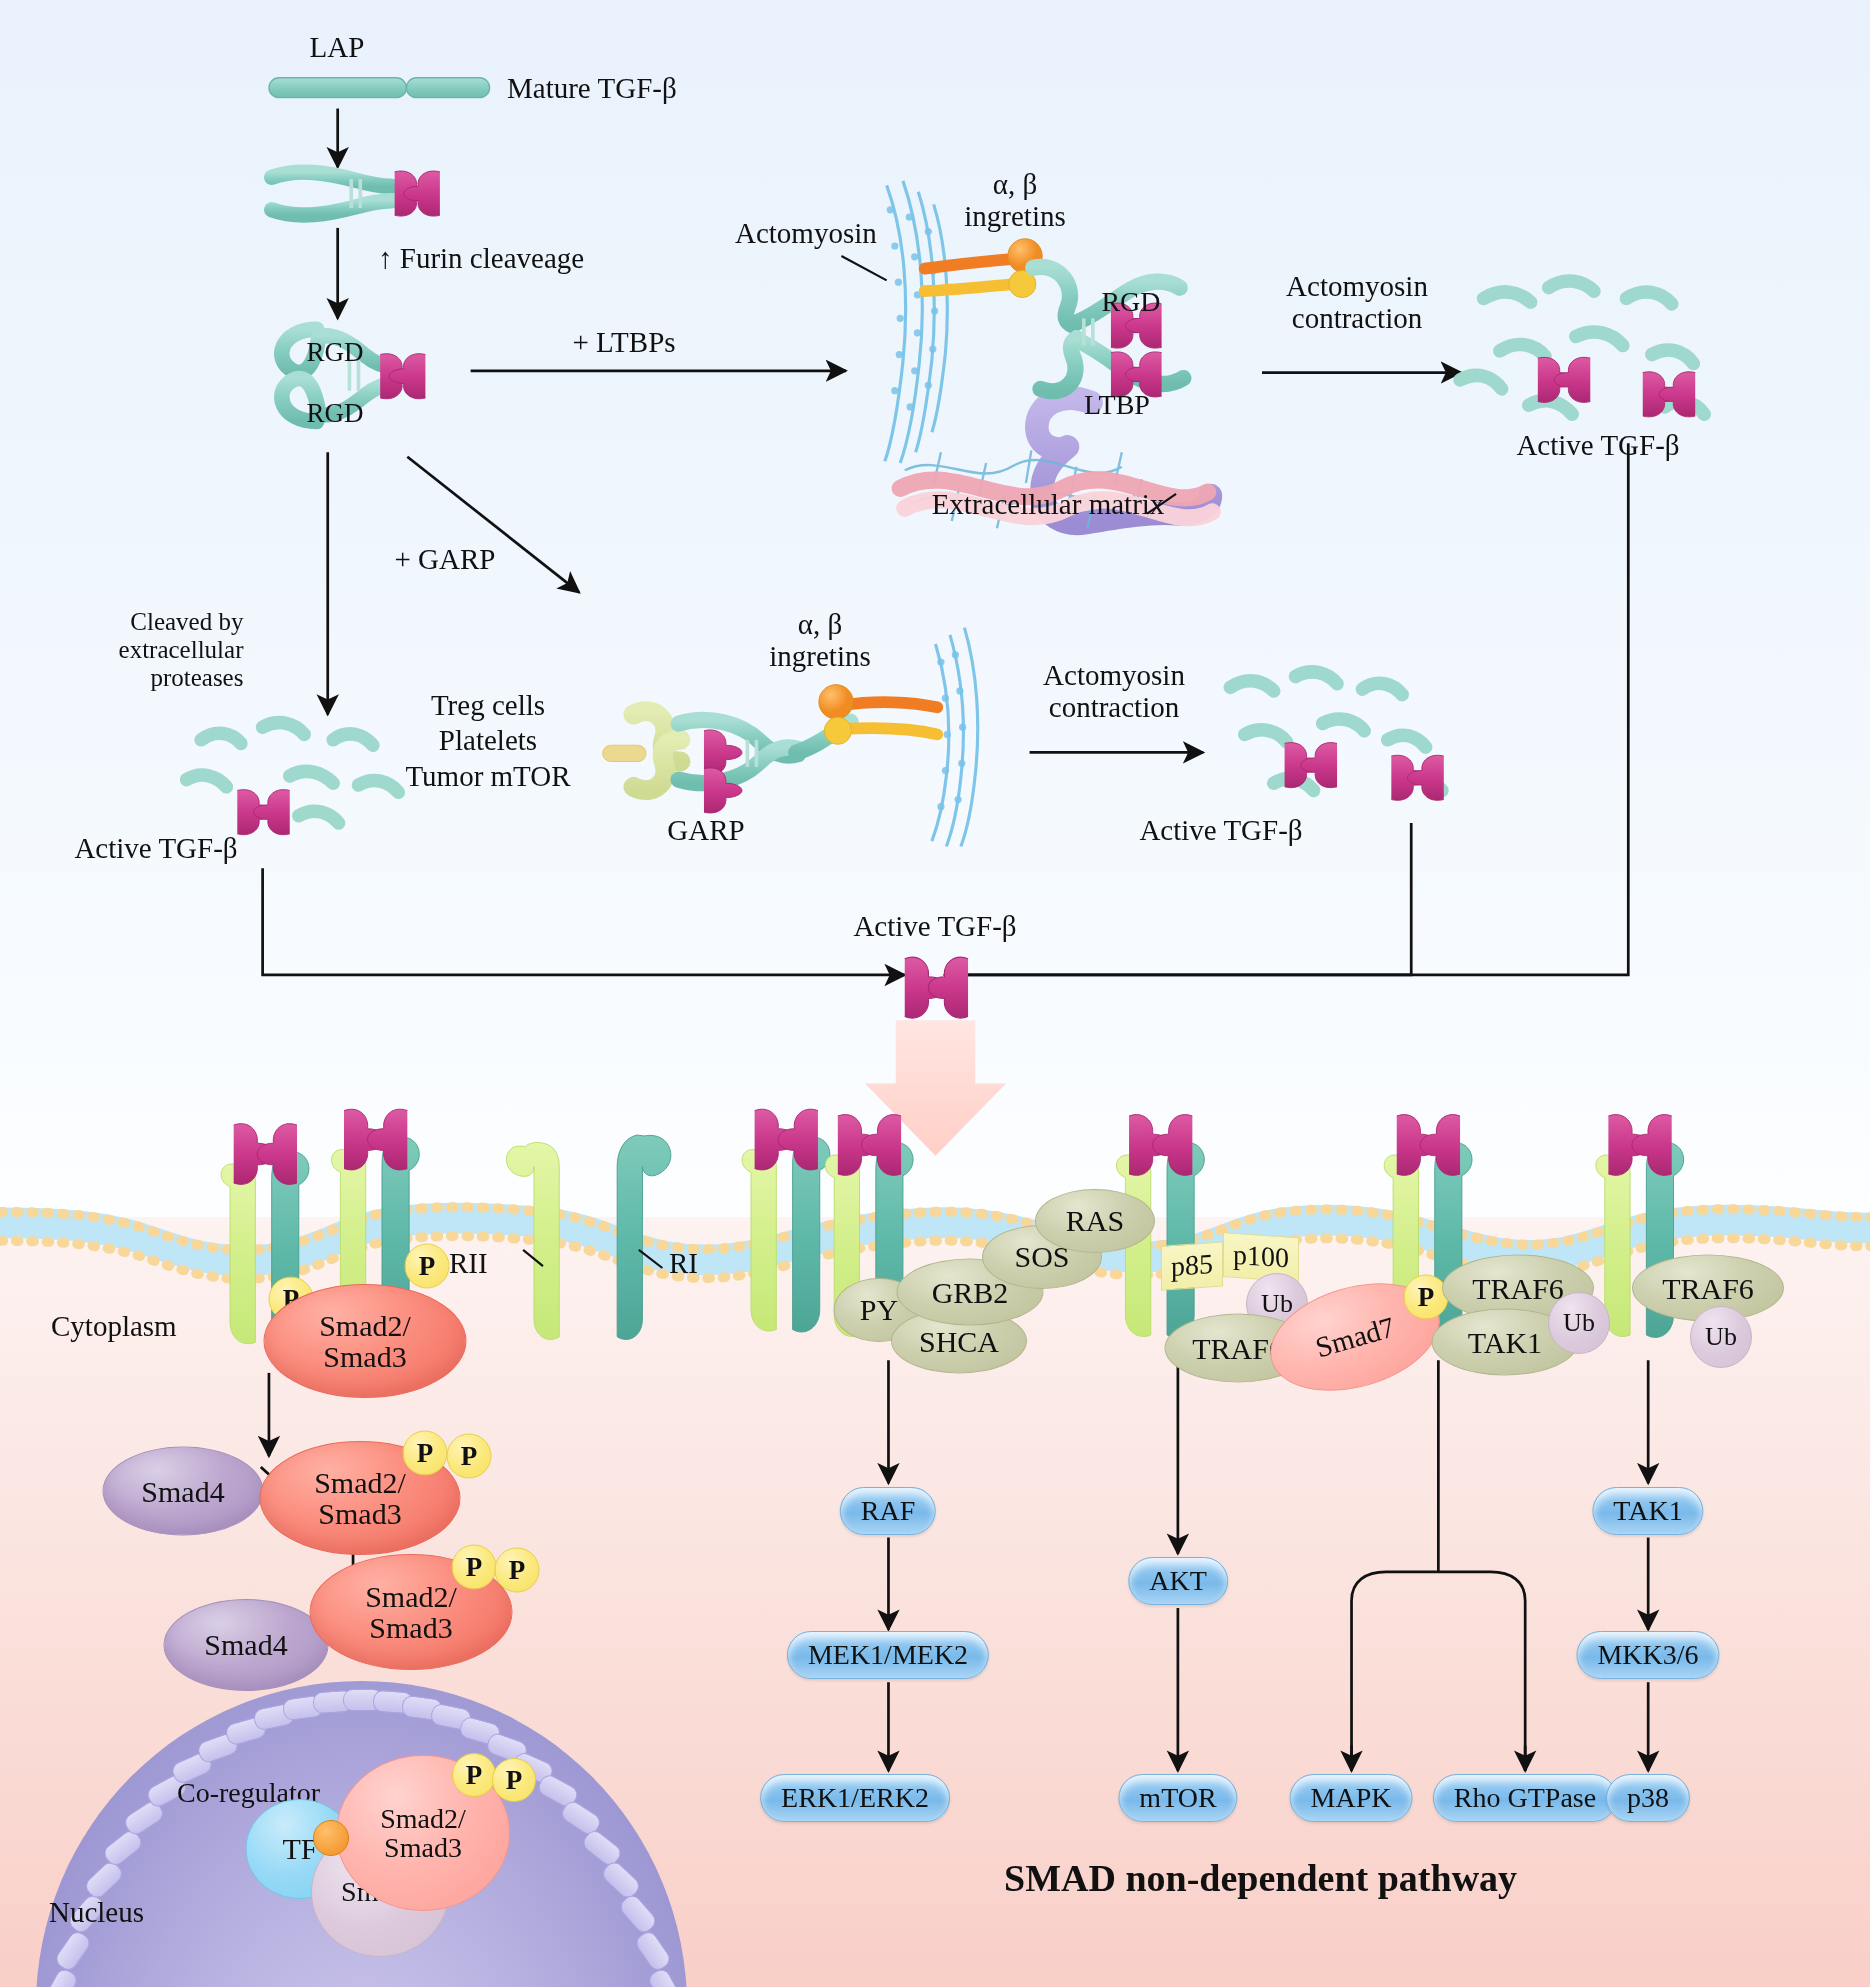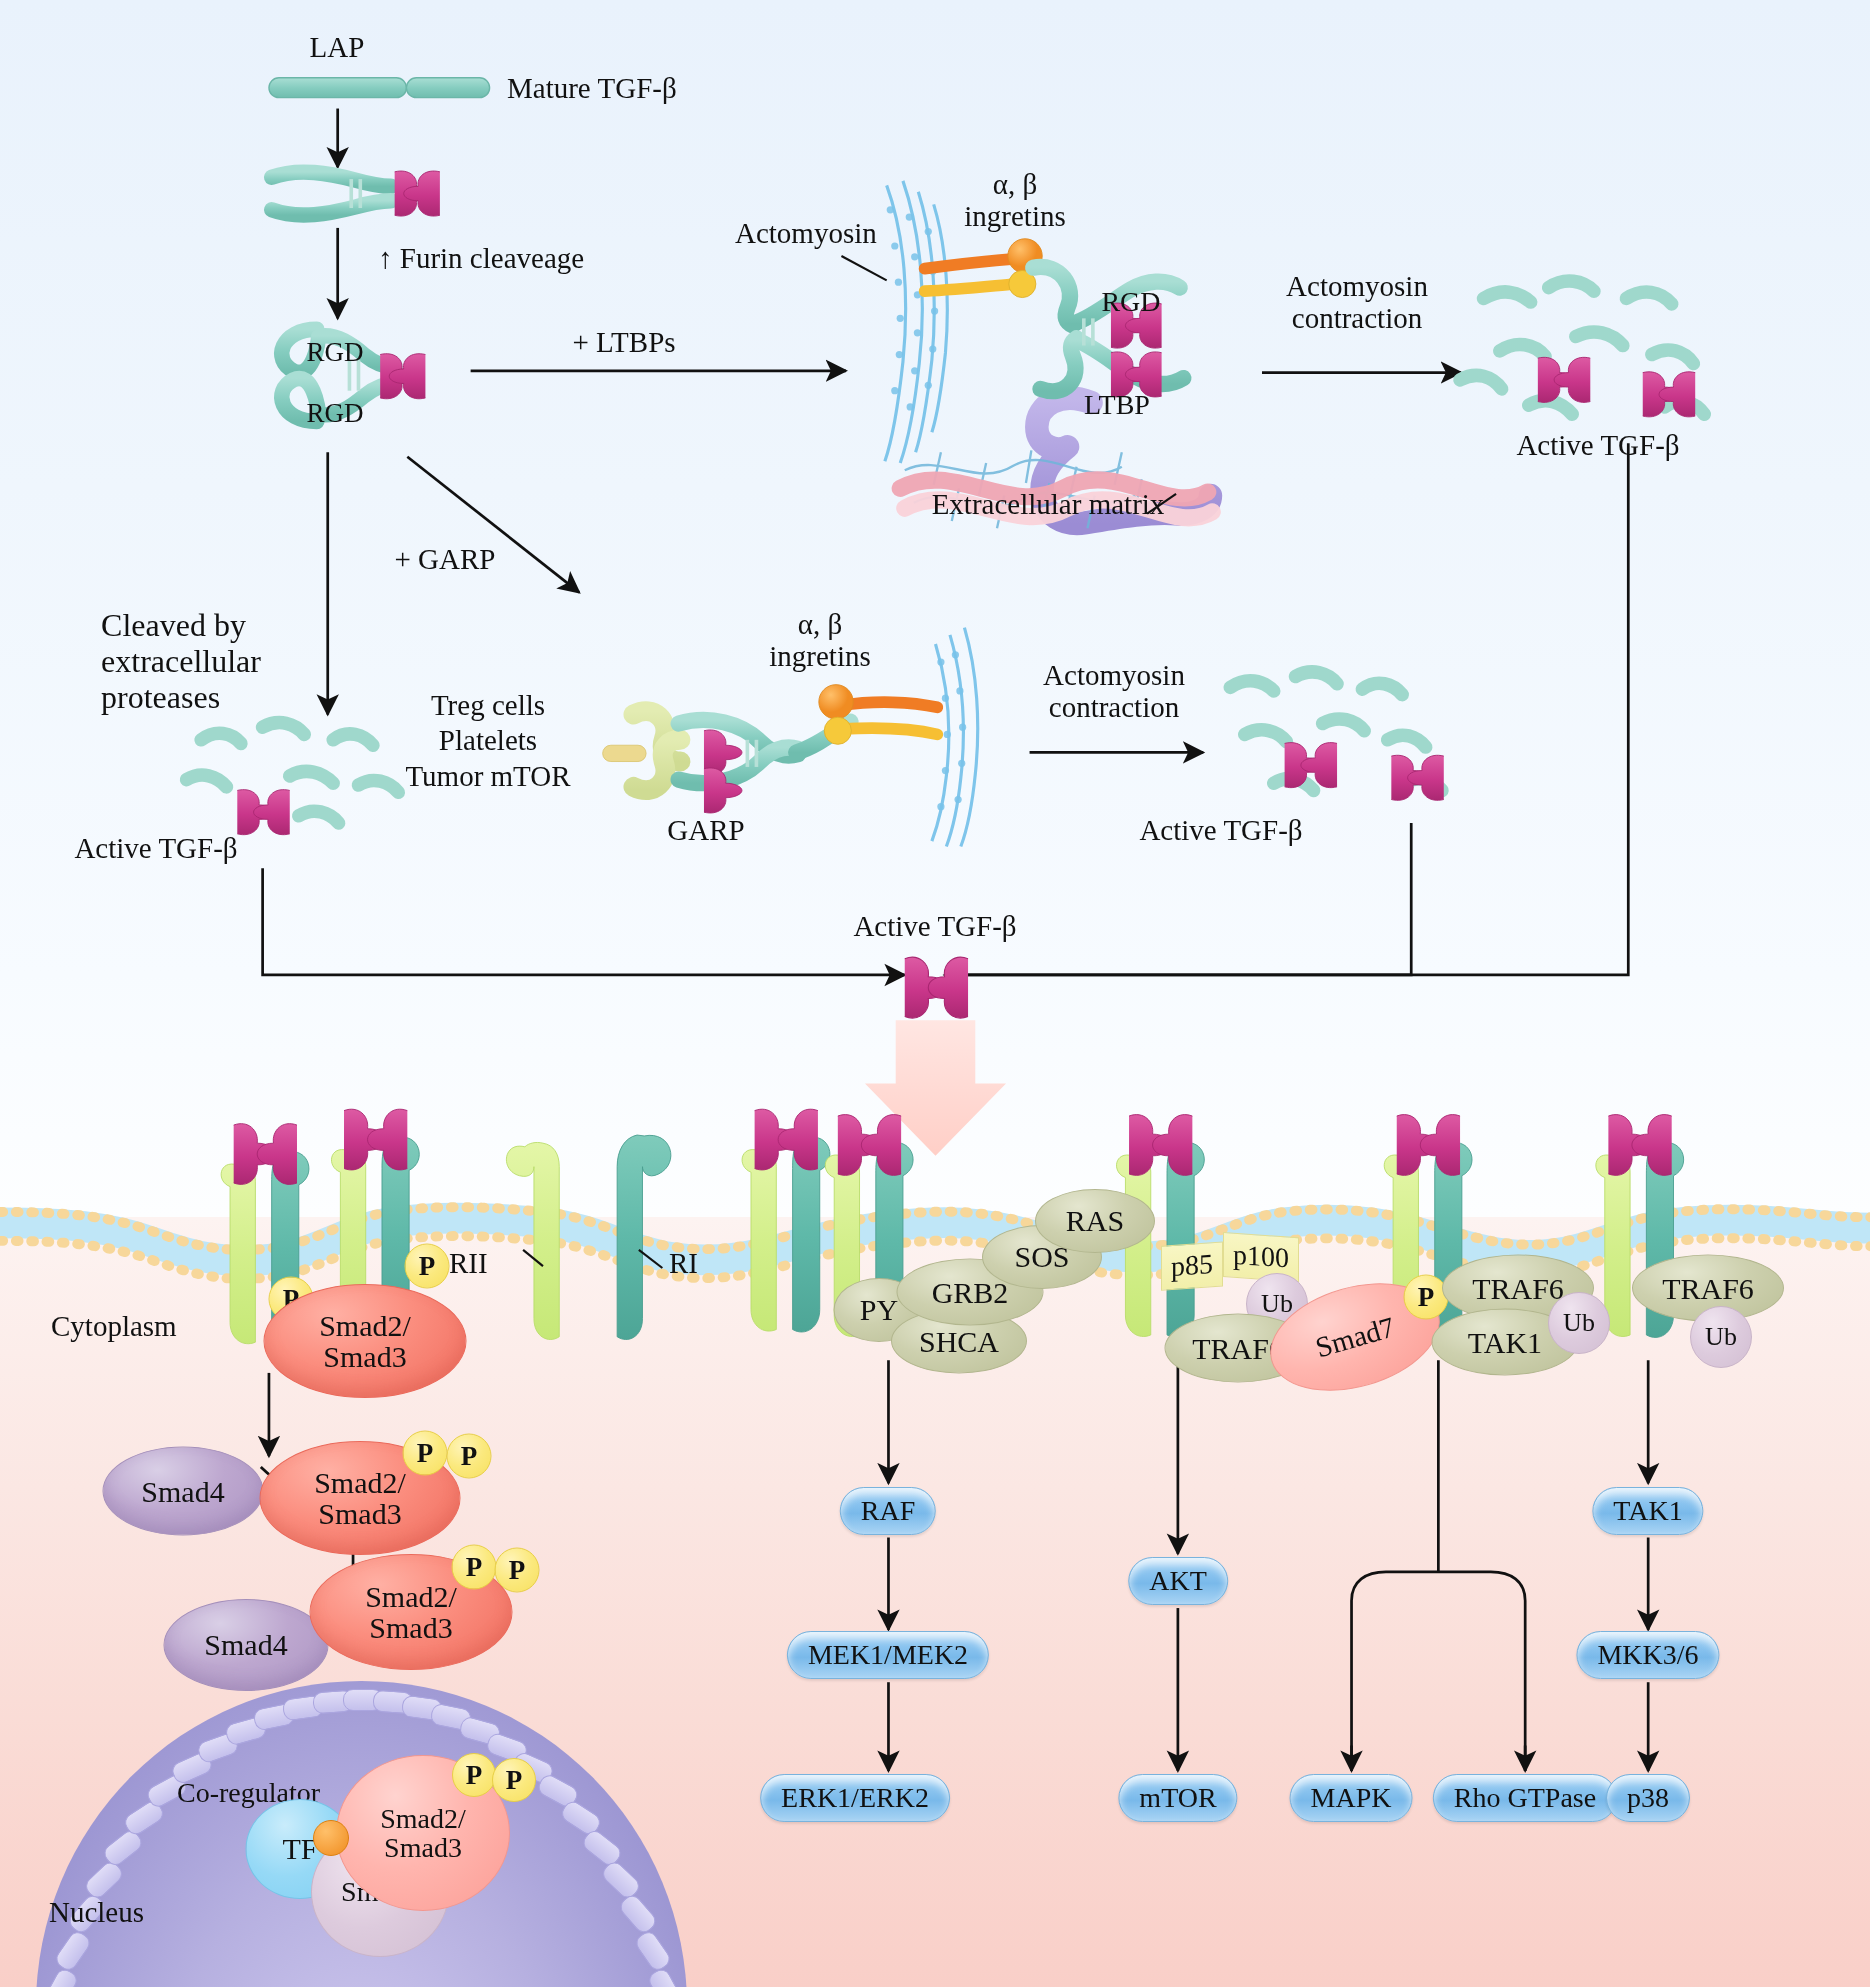--- a/index.html
+++ b/index.html
@@ -492,21 +492,21 @@
     <line x1="330" y1="2010" x2="358" y2="2024" stroke="#111" stroke-width="2.4"></line>
   </svg>
 
   <div class="lbl c" style="left:337px;top:31px;font-size:29px;">LAP</div>
   <div class="lbl" style="left:507px;top:72px;font-size:29px;">Mature TGF-β</div>
   <div class="lbl" style="left:378px;top:242px;font-size:29px;">↑ Furin cleaveage</div>
   <div class="lbl c" style="left:335px;top:337px;font-size:27px;">RGD</div>
   <div class="lbl c" style="left:335px;top:398px;font-size:27px;">RGD</div>
   <div class="lbl c" style="left:624px;top:326px;font-size:29px;">+ LTBPs</div>
   <div class="lbl c" style="left:445px;top:543px;font-size:29px;">+ GARP</div>
-  <div class="lbl c" style="left:181px;top:608px;font-size:32px;text-align:left;">Cleaved by
+  <div class="lbl c" style="left:181px;top:608px;font-size:25px;text-align:right;">Cleaved by
 extracellular
 proteases</div>
 
   <div class="lbl" style="left:735px;top:217px;font-size:29px;">Actomyosin</div>
   <div class="lbl c" style="left:1015px;top:168px;font-size:29px;text-align:center;">α, β
 ingretins</div>
   <div class="lbl c" style="left:1131px;top:286px;font-size:28px;">RGD</div>
   <div class="lbl" style="left:1084px;top:389px;font-size:28px;">LTBP</div>
   <div class="lbl c" style="left:1048px;top:488px;font-size:29px;">Extracellular matrix</div>
   <div class="lbl c" style="left:1357px;top:270px;font-size:29px;text-align:center;">Actomyosin
@@ -524,20 +524,21 @@
   <div class="lbl c" style="left:1221px;top:814px;font-size:29px;">Active TGF-β</div>
 
   <div class="lbl c" style="left:156px;top:832px;font-size:29px;">Active TGF-β</div>
 
   <div class="lbl c" style="left:935px;top:910px;font-size:29px;">Active TGF-β</div>
 
   <div class="lbl" style="left:51px;top:1310px;font-size:29px;">Cytoplasm</div>
   <div class="lbl" style="left:449px;top:1247px;font-size:29px;">RII</div>
   <div class="lbl" style="left:669px;top:1247px;font-size:29px;">RI</div>
 
+  <div class="bigtitle" style="left:1004px;top:1856px;font-size:38px;">SMAD non-dependent pathway</div>
 
   <div class="blob phos" style="left:291px;top:1299px;width:43px;height:43px;">P</div>
   <div class="blob phos" style="left:427px;top:1266px;width:43px;height:43px;">P</div>
 
   <div class="blob red" style="left:365px;top:1341px;width:201px;height:112px;">Smad2/
 Smad3</div>
 
   <div class="blob purple" style="left:183px;top:1491px;width:159px;height:87px;">Smad4</div>
 
   <div class="blob red" style="left:360px;top:1498px;width:199px;height:112px;">Smad2/

